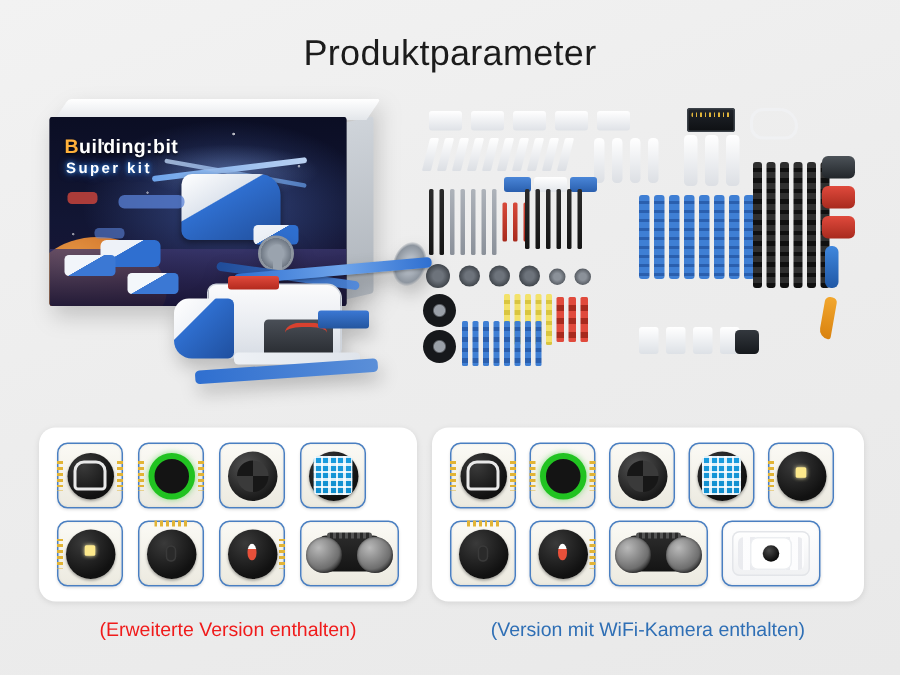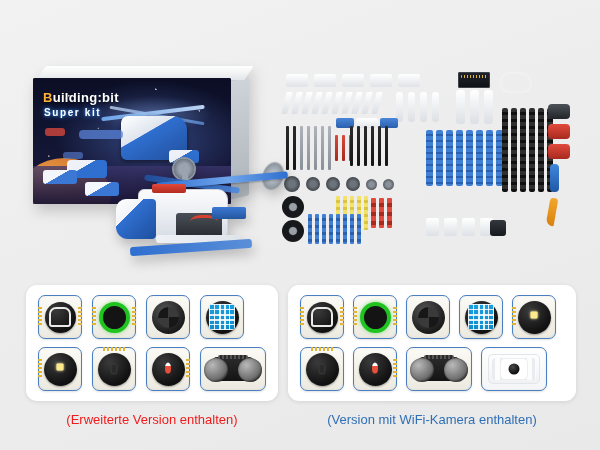--- a/index.html
+++ b/index.html
@@ -192,20 +192,21 @@
   
   .caption{position:absolute;font-size:13px;white-space:nowrap;}
   #caption-left{left:26px;top:412px;width:252px;text-align:center;color:#f01b1b;}
   #caption-right{left:288px;top:412px;width:288px;text-align:center;color:#2f6fb5;}
 </style>
 </head>
 <body>
 
 <div id="page">
 
+  <div class="page-title">Produktparameter</div>
 
   <div class="hero">
 
     <div class="box-wrap">
       <div class="box-side"></div>
       <div class="box-top"></div>
       <div class="box-face">
         <div class="starfield"></div>
         <div class="planet"></div>
         <div class="ground"></div>

